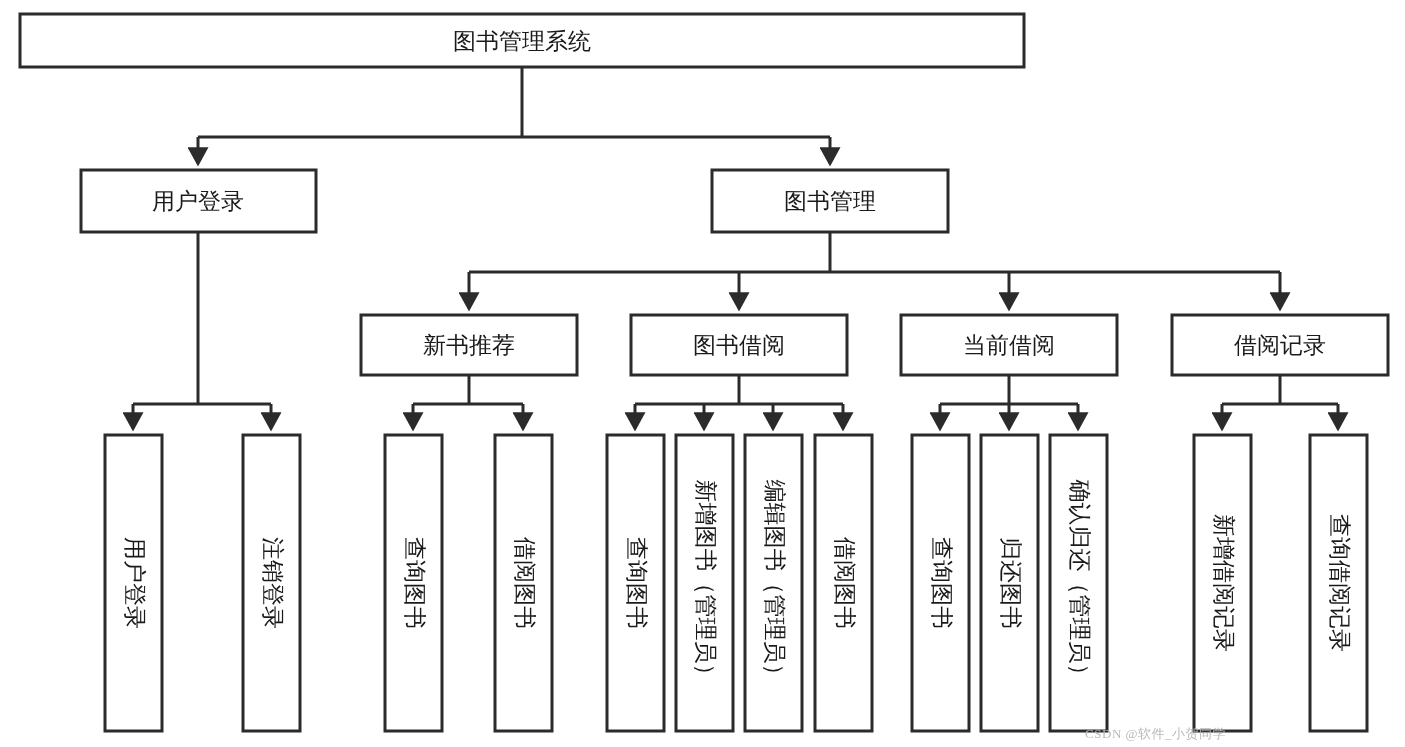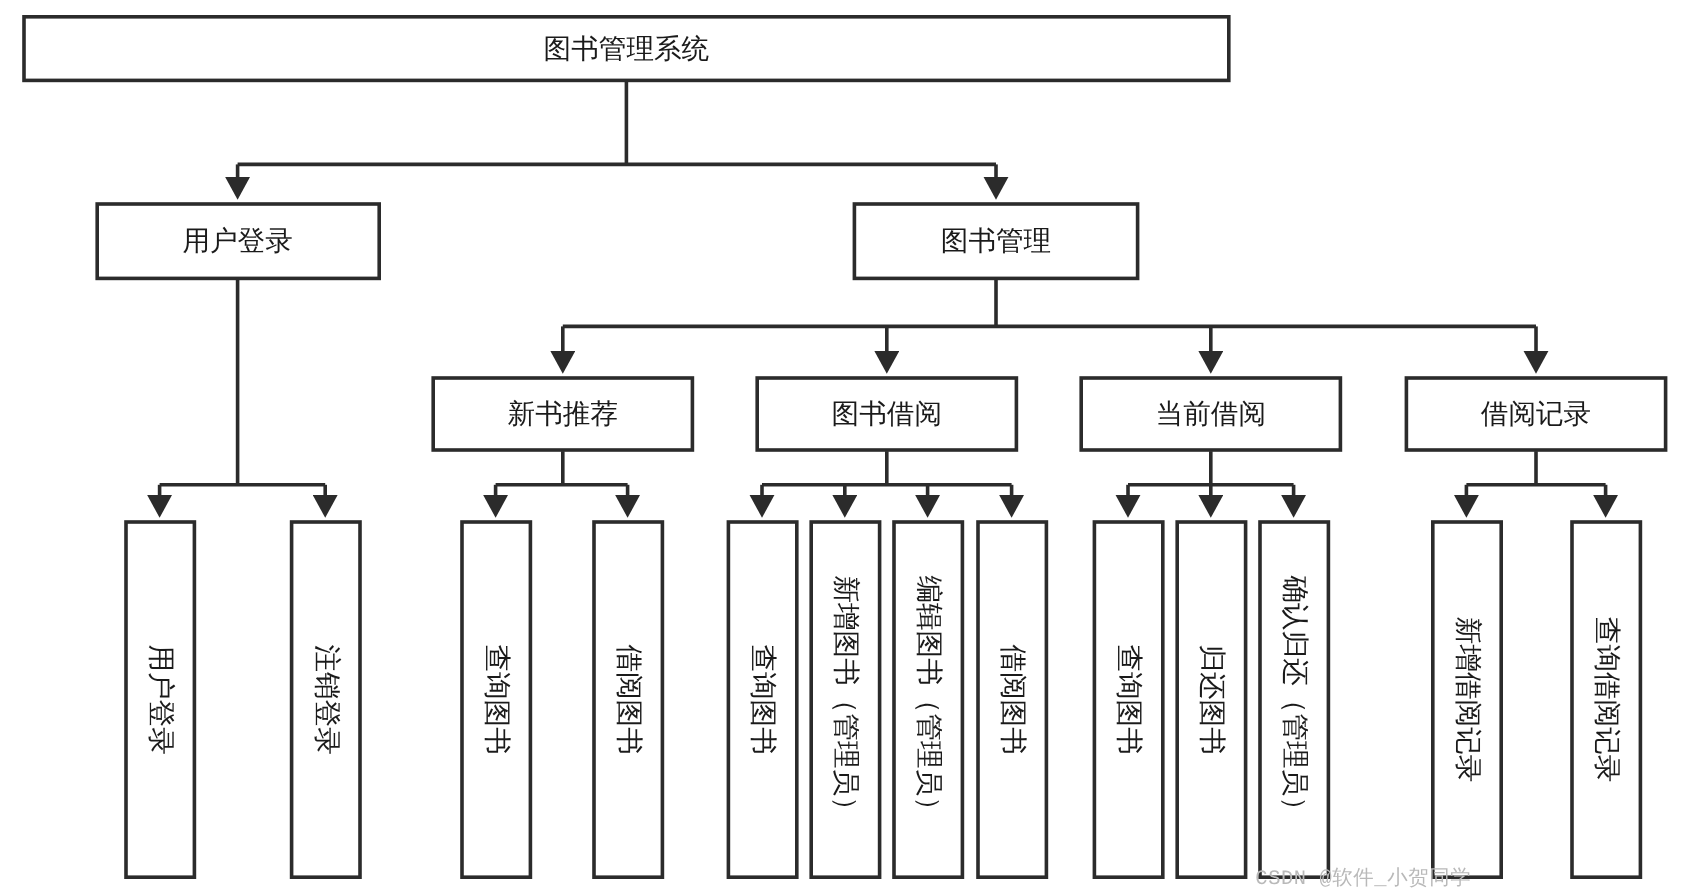--- a/index.html
+++ b/index.html
@@ -18,22 +18,22 @@
     font-size:23px;fill:#1a1a1a;text-anchor:middle;
     dominant-baseline:middle;
   }
   .leaf-label{
     font-family:"DejaVu Sans","Liberation Sans",sans-serif;
     font-size:23px;fill:#1a1a1a;text-anchor:middle;
     dominant-baseline:middle;
   }
   .watermark{
     position:absolute;right:6px;bottom:4px;
-    font-family:Liberation Mono, monospace;
-    font-size:17px;color:#b9b9b9;white-space:nowrap;
+    font-family:Liberation Serif, serif;
+    font-size:13px;color:#b9b9b9;white-space:nowrap;
     letter-spacing:0.5px;
   }
 </style>
 </head>
 <body>
 
 <div id="diagram-root">
   <svg width="1405" height="747" viewBox="0 0 1405 747">
     <defs>
       <marker id="arrow" viewBox="0 0 12 12" refX="9" refY="6" markerWidth="7" markerHeight="7" orient="auto-start-reverse">

